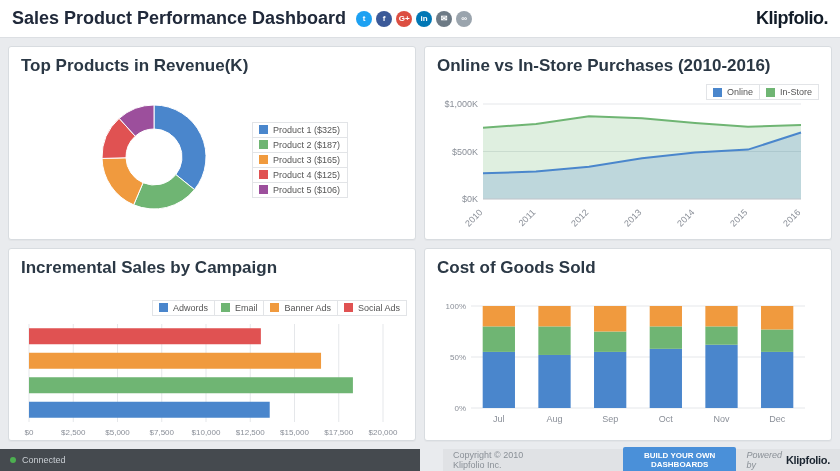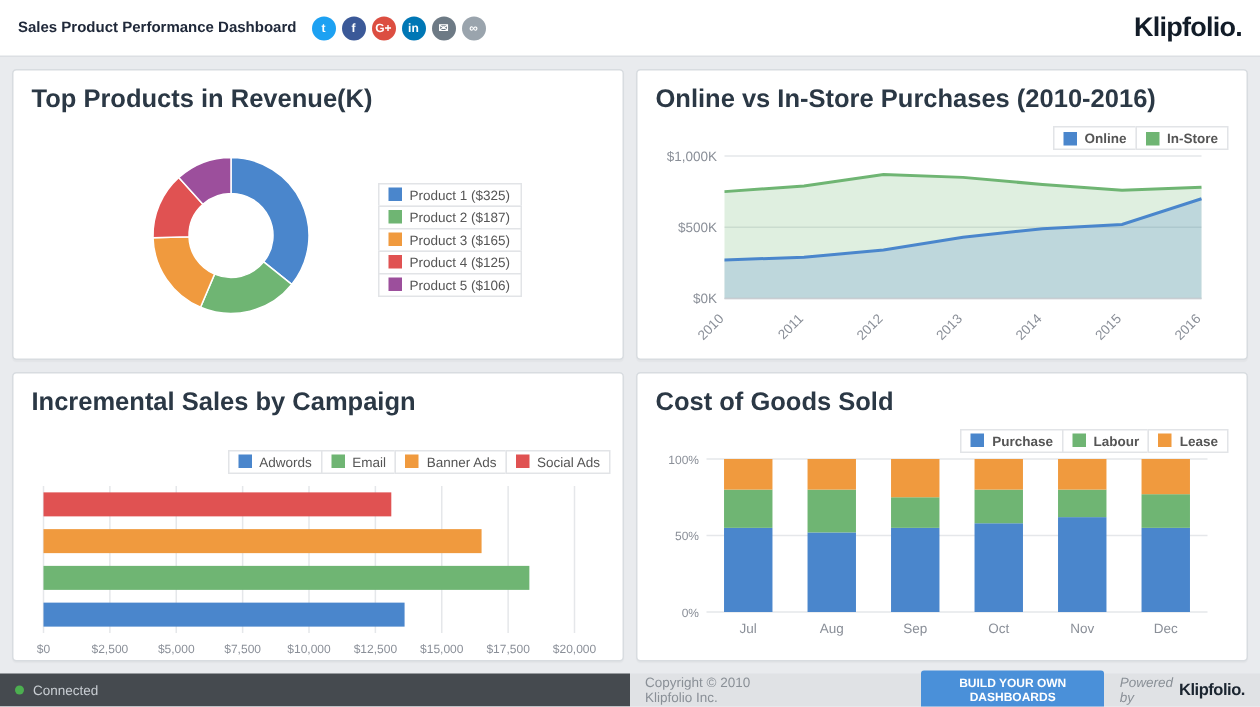--- a/index.html
+++ b/index.html
@@ -1,36 +1,36 @@
 <!DOCTYPE html>
 <html><head>
 <meta charset="utf-8">
 <style>
   html,body{margin:0;padding:0;overflow:hidden;}
   body{width:840px;height:471px;background:#e9ebee;font-family:"Liberation Sans",sans-serif;}
   .app{width:840px;height:471px;display:flex;flex-direction:column;}
   header{background:#fff;height:38px;display:flex;align-items:center;padding:0 12px;border-bottom:1px solid #dcdfe3;box-sizing:border-box;}
-  h1{font-size:10px;color:#20293a;margin:0 10px 0 0;font-weight:bold;white-space:nowrap;}
+  h1{font-size:18px;color:#20293a;margin:0 10px 0 0;font-weight:bold;white-space:nowrap;}
   .social{display:flex;gap:4px;align-items:center;flex:1;}
   .sic{width:16px;height:16px;border-radius:50%;color:#fff;font-size:8px;display:flex;align-items:center;justify-content:center;font-weight:bold;cursor:pointer;}
   .logo{font-size:18px;font-weight:800;color:#121c28;letter-spacing:-0.5px;}
   main{flex:1;display:grid;grid-template-columns:1fr 1fr;grid-template-rows:1fr 1fr;gap:8px;padding:8px;min-height:0;}
   .panel{background:#fff;border:1px solid #d8dce0;border-radius:3px;display:flex;flex-direction:column;overflow:hidden;box-shadow:0 1px 1px rgba(0,0,0,.03);}
   .ptitle{margin:0;padding:9px 12px 6px 12px;font-size:17px;font-weight:bold;color:#2b3845;}
   .pbody{flex:1;position:relative;padding:0 8px;min-height:0;}
   .donut-body{display:flex;align-items:center;justify-content:center;gap:16px;}
   .litem{display:flex;align-items:center;gap:5px;font-size:9px;color:#555;border:1px solid #e2e4e7;padding:2px 6px;background:#fff;white-space:nowrap;}
   .sw{width:9px;height:9px;display:inline-block;flex:0 0 auto;}
   .legend-col .litem{margin-top:-1px;width:96px;box-sizing:border-box;}
   .legend-row{display:flex;align-items:center;}
   .legend-row .litem{margin-left:-1px;}
-  .legend-abs{position:absolute;top:2px;right:12px;font-weight:bold;}
+  .legend-abs{position:absolute;top:2px;right:12px;}
   .legend-center{justify-content:flex-end;margin:16px 0 2px 0;}
   svg text{font-family:"Liberation Sans",sans-serif;}
-  footer{height:22px;display:flex;font-size:9px;flex:0 0 auto;}
+  footer{height:22px;display:flex;font-size:9px;flex:0 0 auto;gap:23px;}
   .conn{background:#454a4f;color:#c9ced3;width:420px;display:flex;align-items:center;gap:6px;padding:0 10px;box-sizing:border-box;}
   .dot{width:6px;height:6px;border-radius:50%;background:#4caf50;}
   .fright{flex:1;background:#e0e2e5;display:flex;align-items:center;justify-content:flex-end;gap:10px;padding:0 10px;color:#8a9097;}
   .terms{color:#4a90d9;text-decoration:none;cursor:pointer;margin-top:44px;}
   .cta{background:#4a90d9;color:#fff;border:none;font-size:8px;font-weight:bold;padding:4px 9px;border-radius:2px;cursor:pointer;font-family:"Liberation Sans",sans-serif;}
   .pw{display:flex;align-items:center;gap:4px;}
   .pw em{font-style:italic;color:#8a9097;}
   .pw b{color:#1b2530;font-size:11px;letter-spacing:-0.3px;}
 </style>
 </head>
@@ -135,25 +135,20 @@
             <rect x="12" y="34.75" width="292.05" height="16" fill="#f09a3e"></rect>
             <rect x="12" y="59.25" width="323.91" height="16" fill="#6fb573"></rect>
             <rect x="12" y="83.75" width="240.72000000000003" height="16" fill="#4a86cc"></rect>
           </svg>
       </div>
     </section>
 
     <section class="panel">
       <h2 class="ptitle">Cost of Goods Sold</h2>
       <div class="pbody">
-        <div class="legend-row legend-abs" id="stack-legend">
-            <div class="litem"><span class="sw" style="background: rgb(74, 134, 204);"></span>Purchase</div>
-            <div class="litem"><span class="sw" style="background: rgb(111, 181, 115);"></span>Labour</div>
-            <div class="litem"><span class="sw" style="background: rgb(240, 154, 62);"></span>Lease</div>
-          </div>
         <svg id="stack-svg" width="382" height="148">
             <line x1="38" y1="124" x2="372" y2="124" stroke="#e5e7ea"></line>
             <text x="33" y="127" fill="#8a8f98" font-size="8" text-anchor="end">0%</text>
             <line x1="38" y1="73" x2="372" y2="73" stroke="#e5e7ea"></line>
             <text x="33" y="76" fill="#8a8f98" font-size="8" text-anchor="end">50%</text>
             <line x1="38" y1="22" x2="372" y2="22" stroke="#e5e7ea"></line>
             <text x="33" y="25" fill="#8a8f98" font-size="8" text-anchor="end">100%</text>
             <rect x="49.69" y="67.9" width="32.28666666666666" height="56.1" fill="#4a86cc"></rect>
             <rect x="49.69" y="42.39999999999999" width="32.28666666666666" height="25.5" fill="#6fb573"></rect>
             <rect x="49.69" y="22" width="32.28666666666666" height="20.400000000000002" fill="#f09a3e"></rect>

